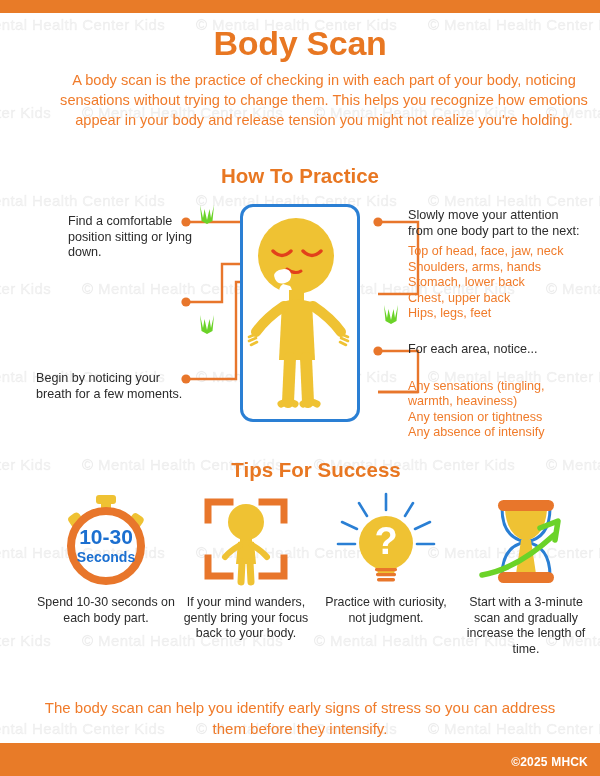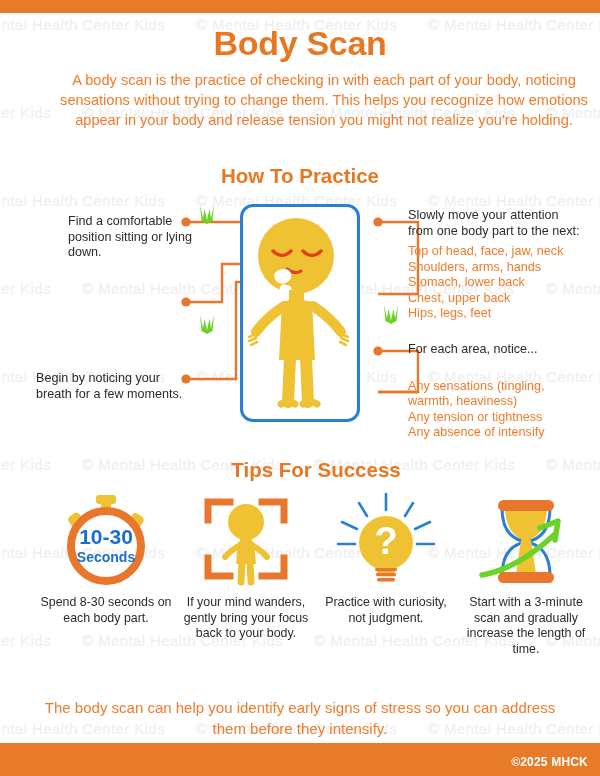--- a/index.html
+++ b/index.html
@@ -203,21 +203,21 @@
         <svg width="120" height="96" viewBox="0 0 120 96" style="margin:0 auto;display:block;">
           <rect x="50" y="3" width="20" height="9" rx="3" fill="#EFC233"></rect>
           <rect x="55" y="10" width="10" height="8" fill="#EFC233"></rect>
           <rect x="23" y="22" width="13" height="13" rx="4" fill="#EFC233" transform="rotate(-35 29 28)"></rect>
           <rect x="84" y="22" width="13" height="13" rx="4" fill="#EFC233" transform="rotate(35 90 28)"></rect>
           <circle cx="60" cy="54" r="35" fill="none" stroke="#E8762B" stroke-width="8"></circle>
           <text x="60" y="52" text-anchor="middle" font-family="Liberation Sans, sans-serif" font-size="21" font-weight="700" fill="#1B6FD0">10-30</text>
           <text x="60" y="70" text-anchor="middle" font-family="Liberation Sans, sans-serif" font-size="14" font-weight="700" fill="#1B6FD0">Seconds</text>
         </svg>
       </div>
-      <div class="cap">Spend 8-30 seconds on each body part.</div>
+      <div class="cap">Spend 10-30 seconds on each body part.</div>
     </div>
 
     <div class="tip tip2">
       <div class="art">
         <svg width="120" height="96" viewBox="0 0 120 96" style="margin:0 auto;display:block;">
           <g stroke="#E8762B" stroke-width="7" fill="none" stroke-linecap="square">
             <path d="M22,28 L22,10 L44,10"></path>
             <path d="M98,28 L98,10 L76,10"></path>
             <path d="M22,66 L22,84 L44,84"></path>
             <path d="M98,66 L98,84 L76,84"></path>

